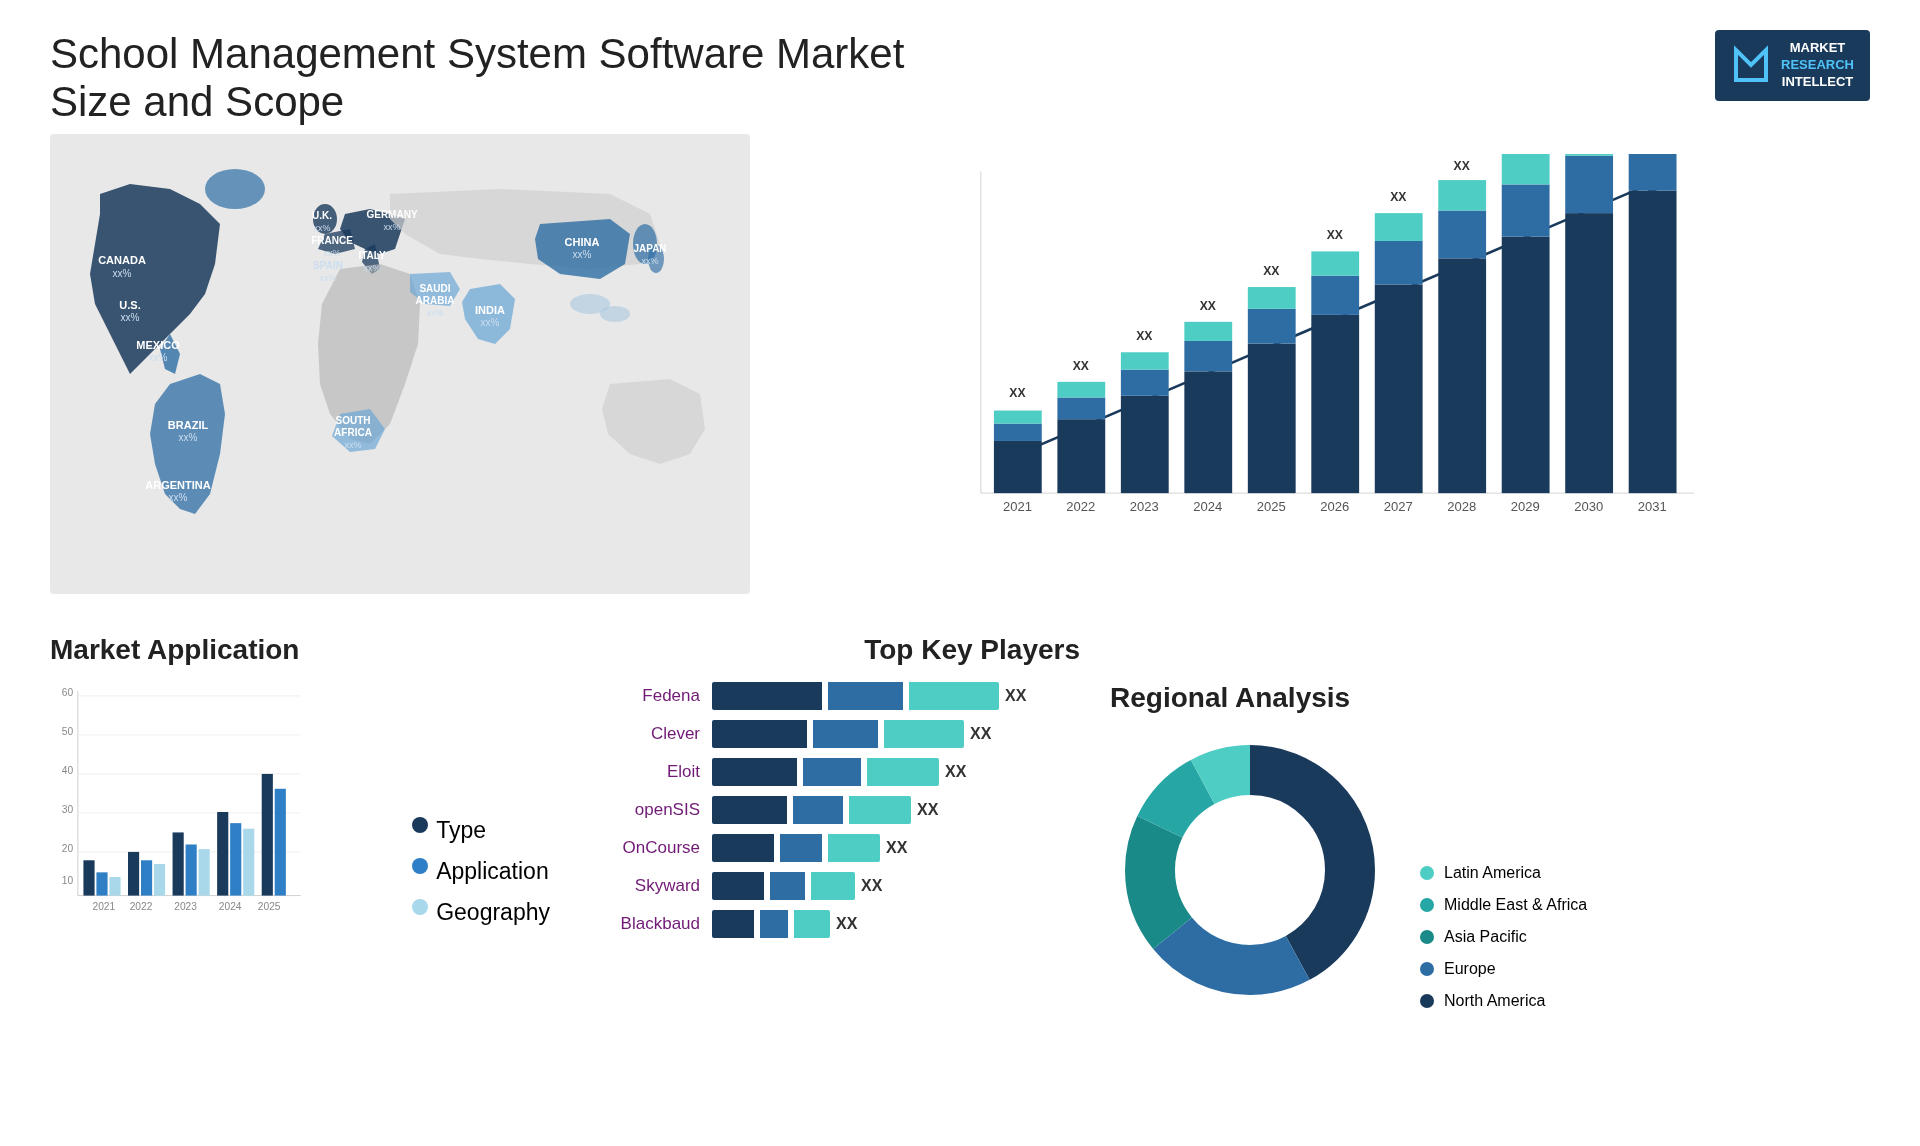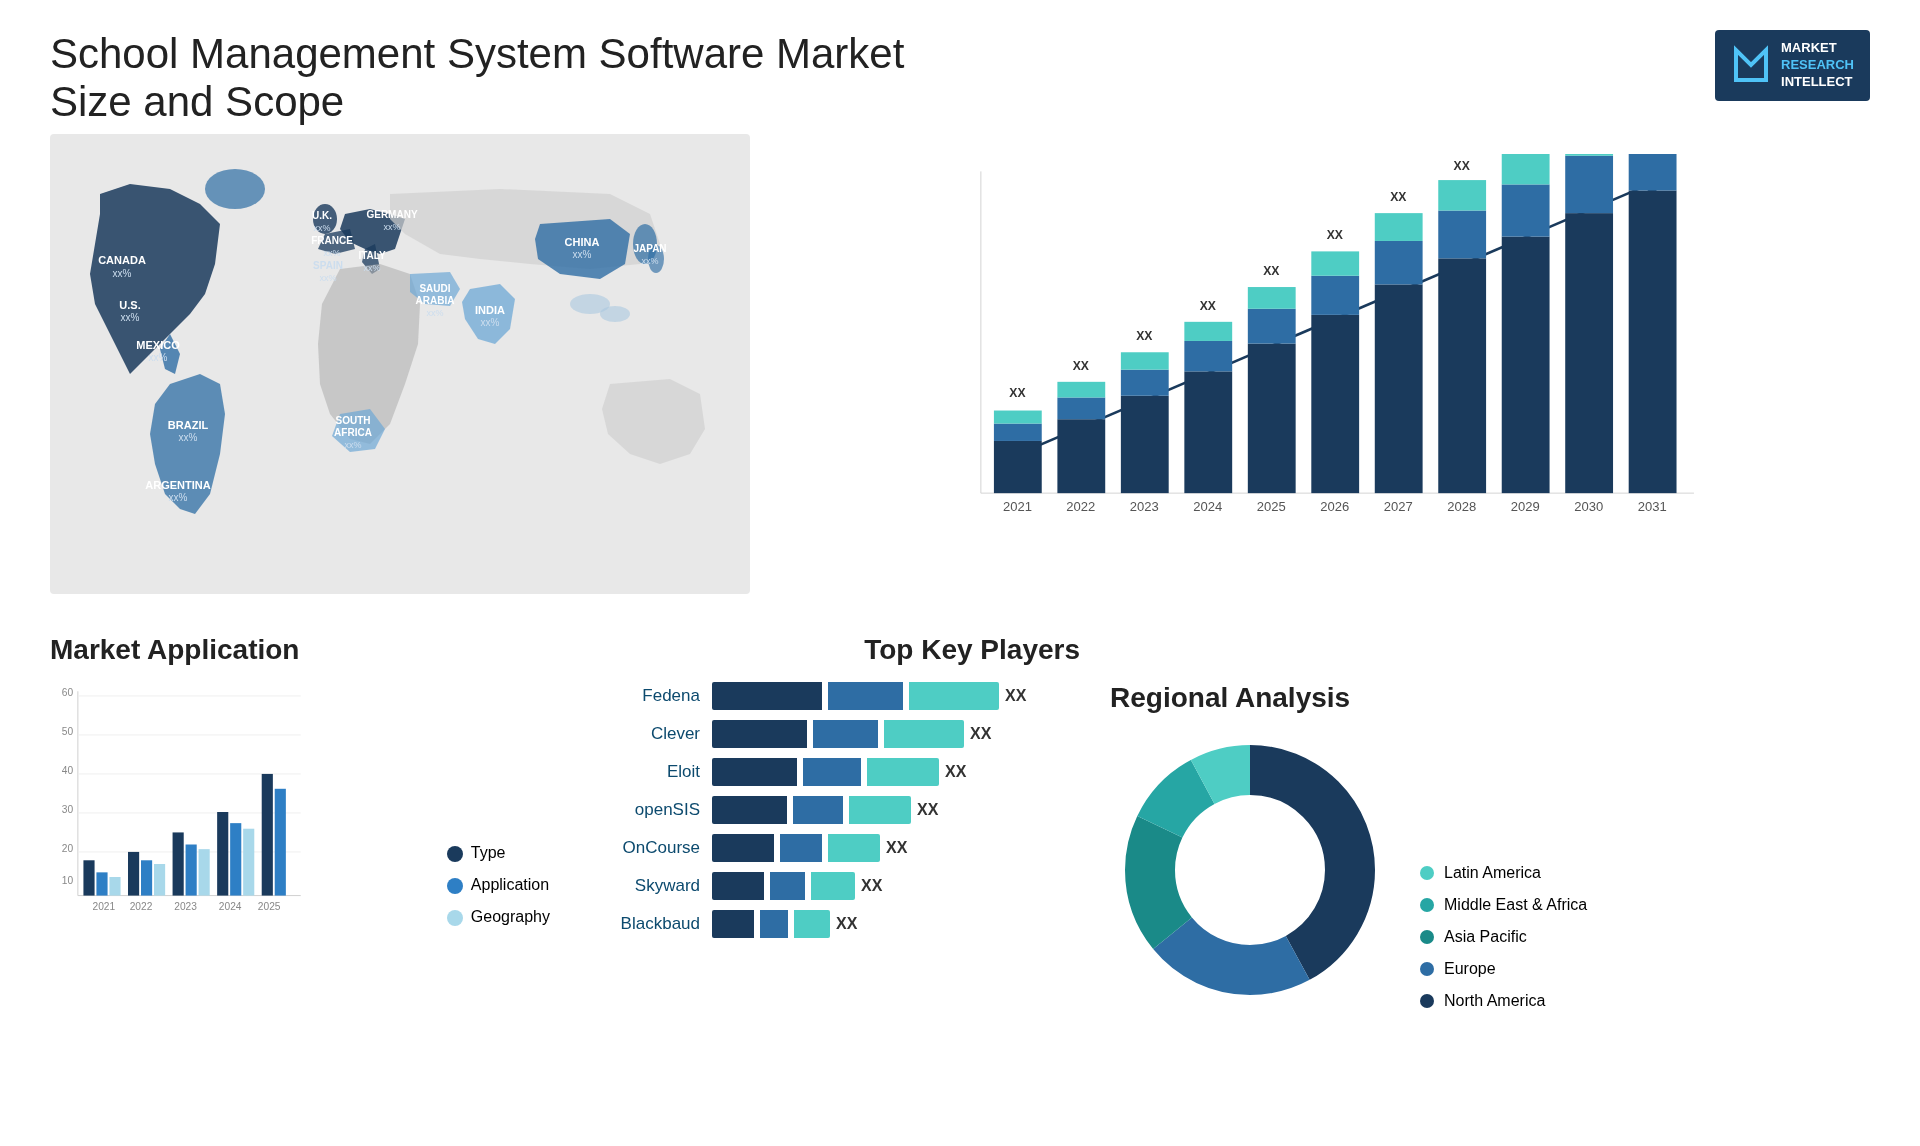--- a/index.html
+++ b/index.html
@@ -46,21 +46,21 @@
       gap: 10px;
       border-radius: 4px;
     }
     .logo-icon {
       width: 40px;
       height: 40px;
     }
     .logo-text {
       font-size: 13px;
       font-weight: 700;
-      text-align: left;
+      text-align: center;
       line-height: 1.3;
       color: #fff;
     }
     .logo-text span {
       color: #4fc3f7;
     }
 
     
     .top-section {
       display: flex;
@@ -110,23 +110,23 @@
     }
     .seg-legend {
       display: flex;
       flex-direction: column;
       gap: 14px;
       justify-content: center;
       padding-bottom: 20px;
     }
     .legend-item {
       display: flex;
-      align-items: flex-end;
+      align-items: flex-start;
       gap: 8px;
-      font-size: 16px;
+      font-size: 23px;
     }
     .legend-dot {
       width: 16px;
       height: 16px;
       border-radius: 50%;
     }
 
     
     .key-players-container {
       flex: 0 0 500px;
@@ -137,21 +137,21 @@
       flex-direction: column;
       gap: 10px;
     }
     .player-row {
       display: flex;
       align-items: center;
       gap: 12px;
     }
     .player-name {
       font-size: 17px;
-      color: #0c4a6e;
+      color: #701a75;
       width: 120px;
       flex-shrink: 0;
     }
     .player-bar-group {
       display: flex;
       align-items: center;
       gap: 6px;
       flex: 1;
     }
     .player-bar-dark {

